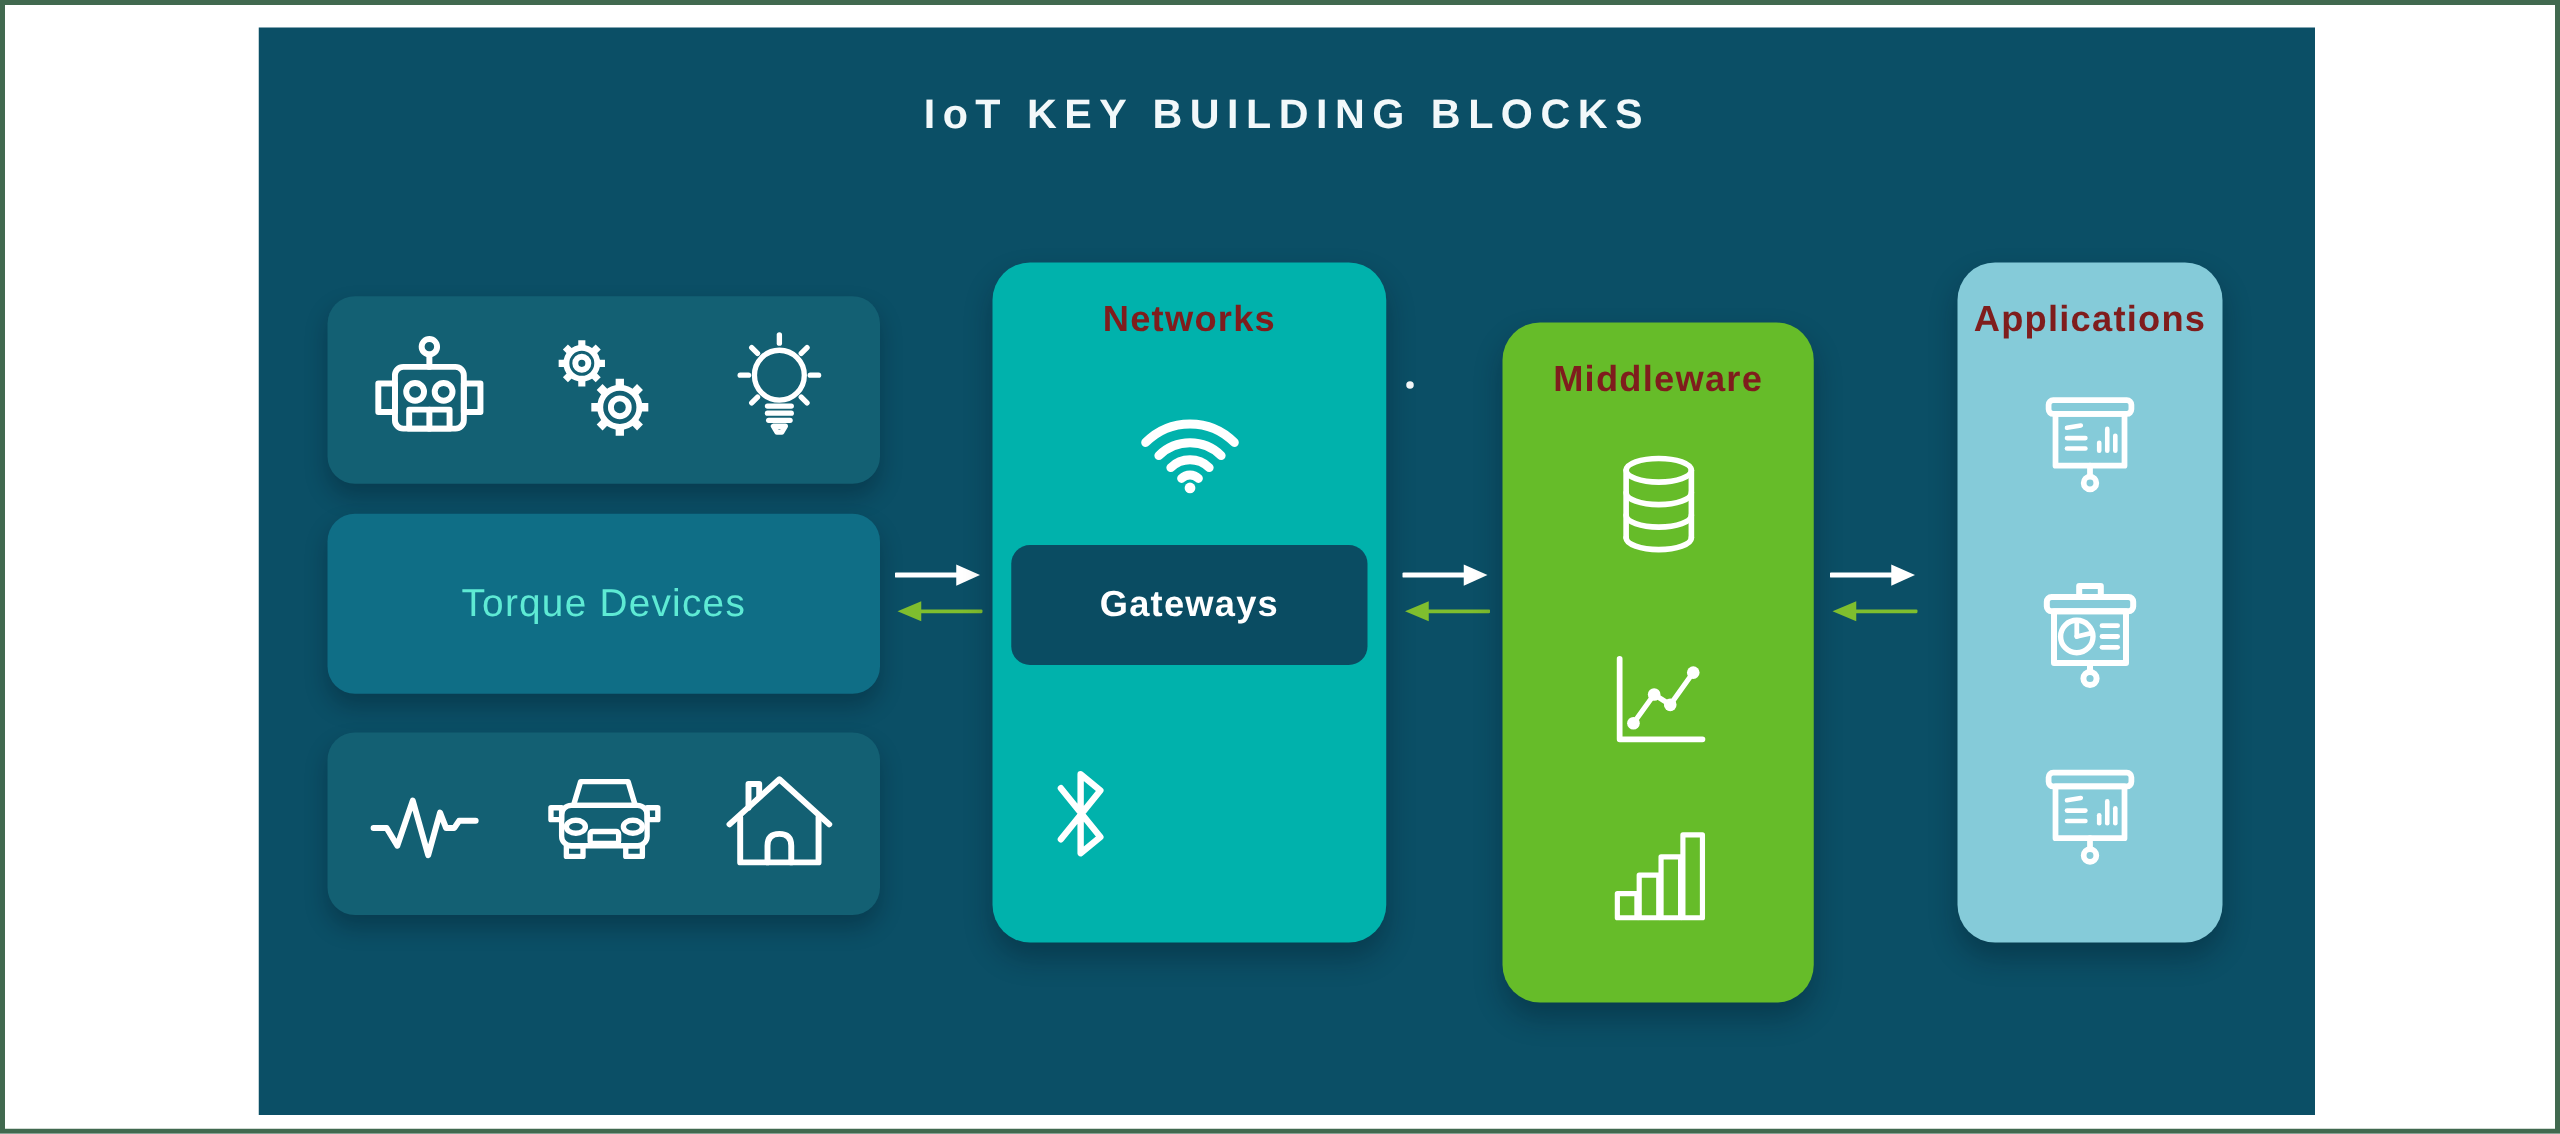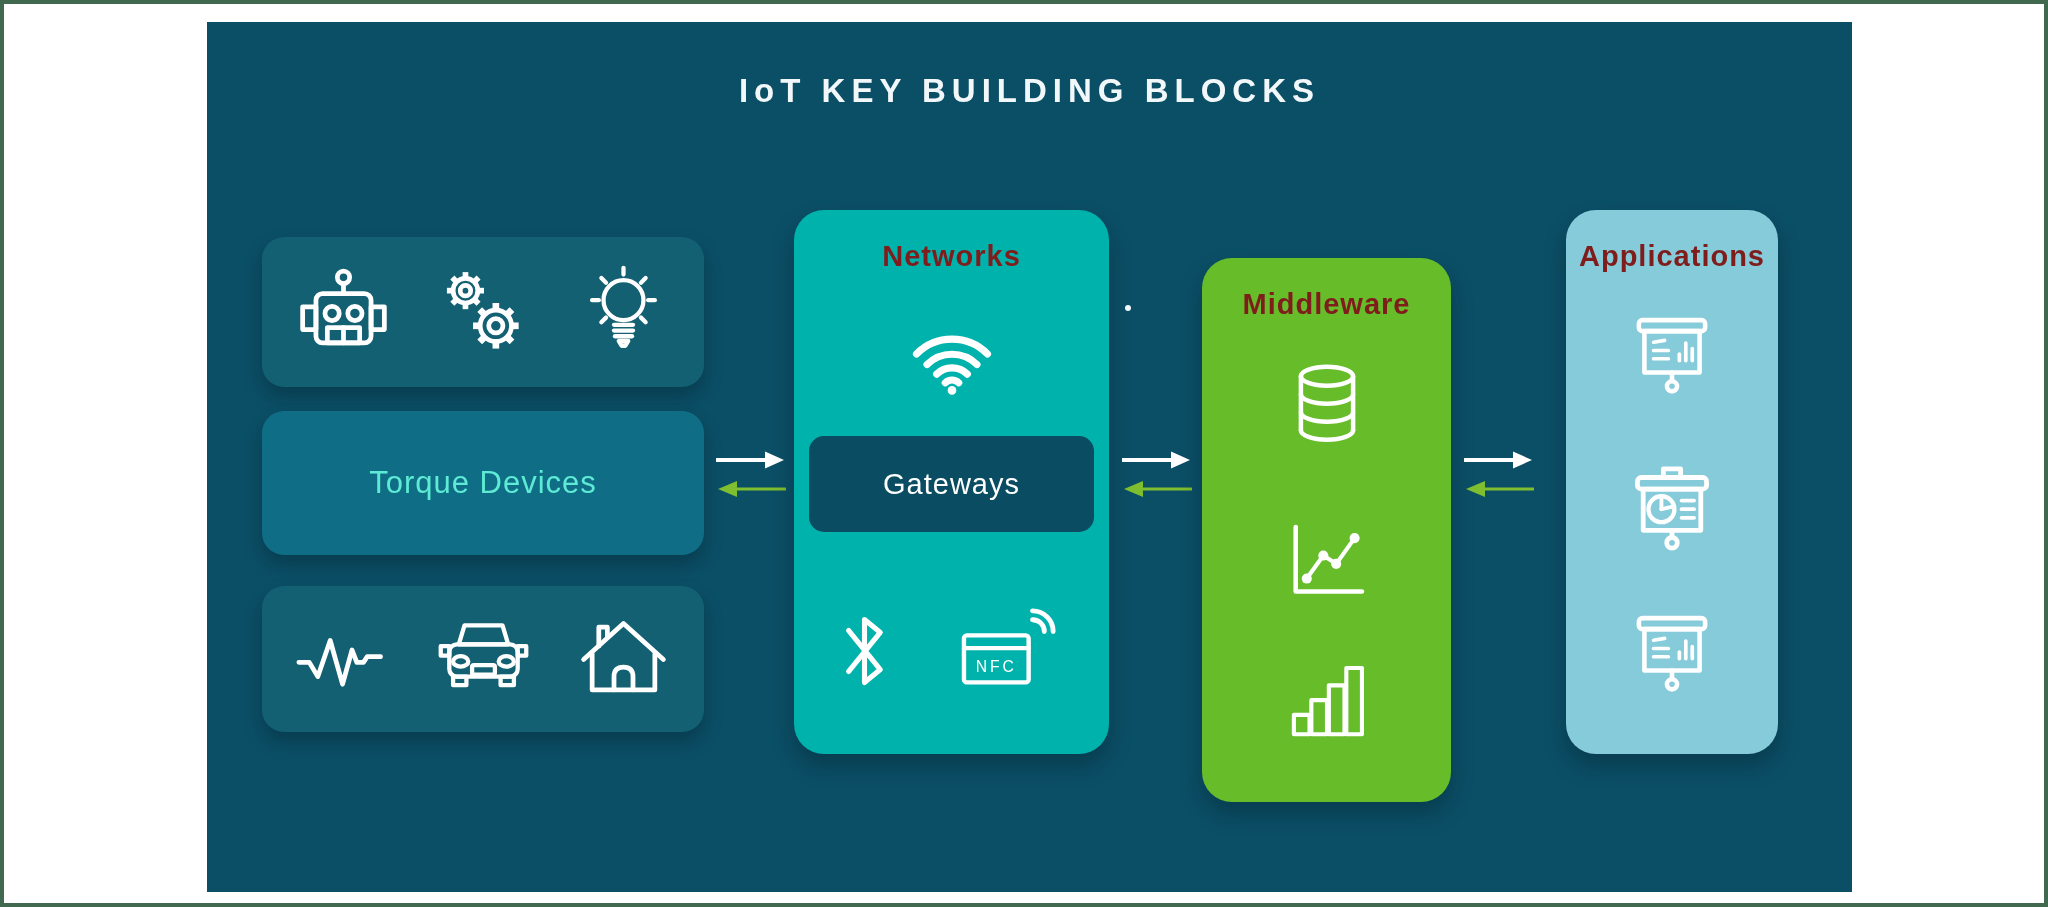--- a/index.html
+++ b/index.html
@@ -35,21 +35,21 @@
           box-shadow:0 12px 22px rgba(0,15,25,.3);}
   .networks{left:587px;width:315px;background:var(--networks-bg);}
   .middleware{left:995px;width:249px;background:var(--middleware-bg);margin-top:48px;}
   .applications{left:1339px;width:212px;background:var(--applications-bg);margin-left:20px;}
   .pillar h2{position:absolute;top:30px;left:0;right:0;text-align:center;
              color:#7f1d1d;font-size:29px;font-weight:600;letter-spacing:1px;}
   .p-icon{position:absolute;left:50%;transform:translateX(-50%);}
   .gateways{position:absolute;left:15px;top:226px;width:285px;height:96px;
             background:var(--gateways-bg);border-radius:15px;
             display:flex;align-items:center;justify-content:center;}
-  .gateways span{color:#fff;font-size:29px;font-weight:400;letter-spacing:1px;}
+  .gateways span{color:#fff;font-size:29px;font-weight:700;letter-spacing:1px;}
   .bt-icon{position:absolute;left:38px;top:392px;}
   .nfc-icon{position:absolute;left:158px;top:394px;}
   
   .arrow-pair{position:absolute;top:428px;width:70px;display:flex;
               flex-direction:column;gap:9px;}
   .pair-1{left:509px;} .pair-2{left:915px;} .pair-3{left:1257px;}
   .arrow-fwd{color:var(--arrow-forward);} .arrow-bwd{color:var(--arrow-backward);}
   .stray-dot{position:absolute;left:918px;top:283px;width:6px;height:6px;
              border-radius:50%;background:#fff;opacity:.95;}
   svg{stroke:currentColor;fill:none;stroke-linecap:round;stroke-linejoin:round;}
@@ -180,29 +180,20 @@
           <path d="M53,81 A10,10 0 0 1 67,81"></path>
           <circle cx="60" cy="89" r="4.5" fill="currentColor" stroke="none"></circle>
         </svg>
       </span>
       <div class="gateways">
         <span>Gateways</span>
       </div>
       <span class="icon bt-icon">
         <svg viewBox="0 0 70 100" width="65" height="98" stroke-width="5.5">
           <path d="M18,28 L52,70 L35,84 L35,16 L52,30 L18,72"></path>
-        </svg>
-      </span>
-      <span class="icon nfc-icon">
-        <svg viewBox="0 0 120 100" width="118" height="98" stroke-width="4.5">
-          <rect x="12" y="32" width="66" height="48" rx="3"></rect>
-          <line x1="12" y1="45" x2="78" y2="45"></line>
-          <text x="45" y="69" text-anchor="middle" font-size="16" letter-spacing="3" fill="currentColor" stroke="none" font-family="Liberation Sans, sans-serif">NFC</text>
-          <path d="M82,16 A12,12 0 0 1 94,28" stroke-width="5"></path>
-          <path d="M82,7 A21,21 0 0 1 103,28" stroke-width="5"></path>
         </svg>
       </span>
     </section>
 
     <span class="stray-dot"></span>
 
     <div class="arrow-pair pair-2">
       <span class="icon arrow-fwd">
         <svg viewBox="0 0 70 20" width="70" height="20">
           <line x1="1" y1="10" x2="52" y2="10" stroke-width="4"></line>

